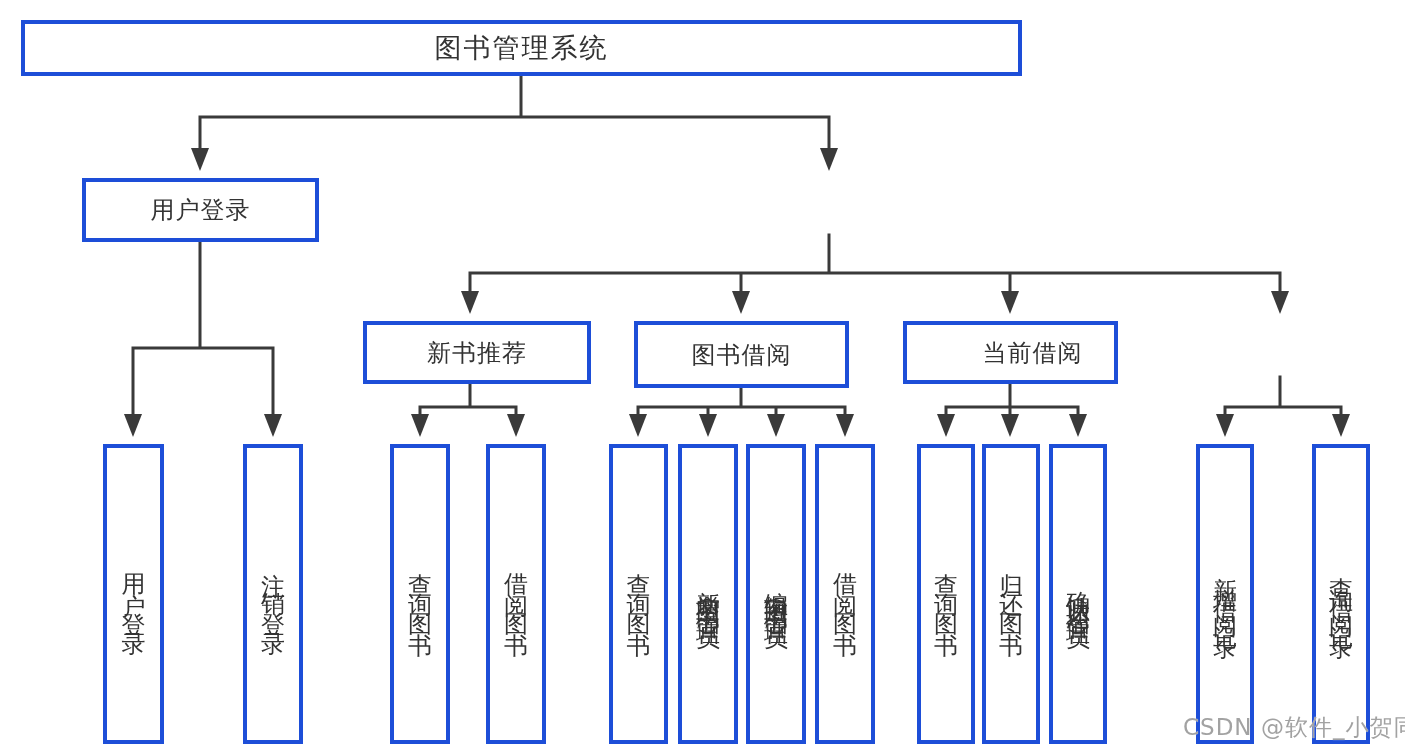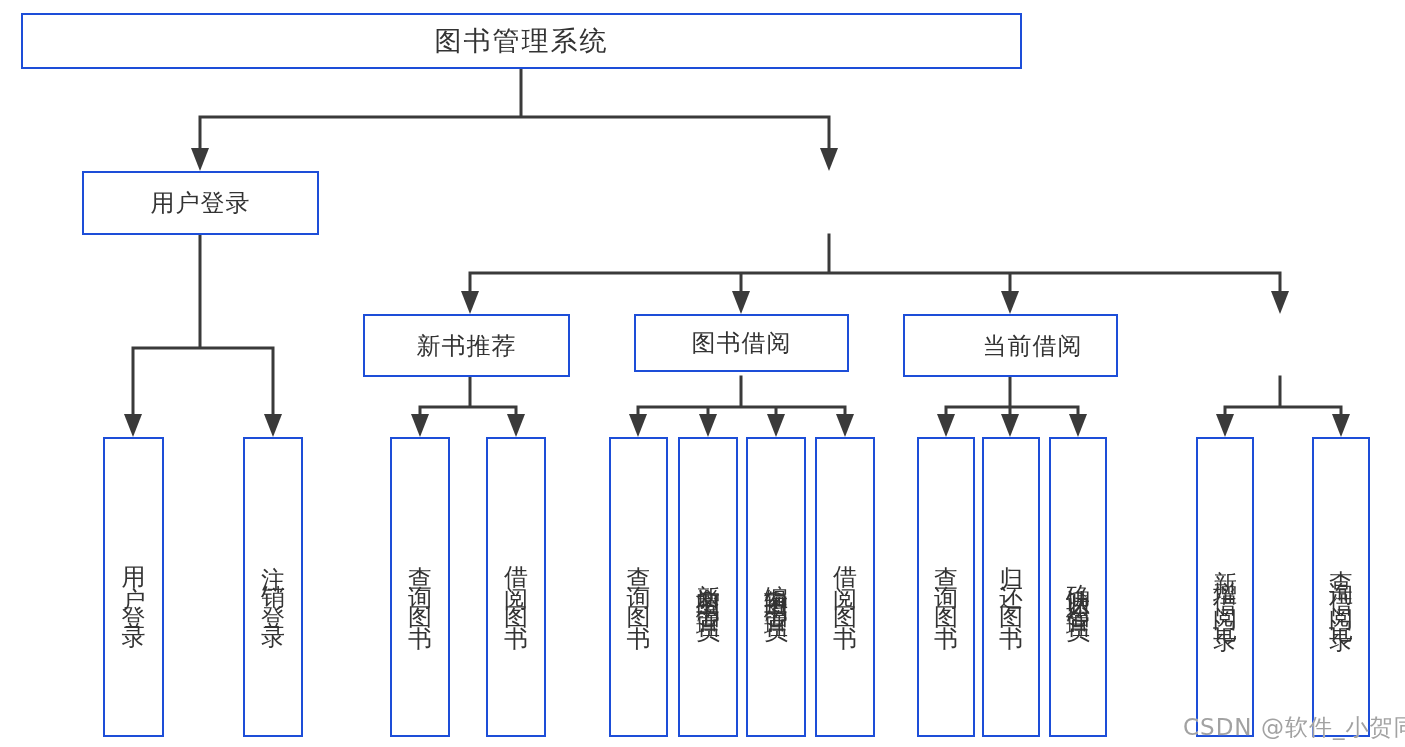--- a/index.html
+++ b/index.html
@@ -14,26 +14,27 @@
   svg.connectors {
     position: absolute;
     left: 0; top: 0;
     width: 1405px; height: 747px;
     z-index: 1;
   }
   .box {
     position: absolute;
     box-sizing: border-box;
     background: #ffffff;
-    border: 2px solid #1d4ed8;
+    border: 4px solid #1d4ed8;
     display: flex;
     align-items: center;
     justify-content: center;
     color: #333333;
     z-index: 2;
+    margin-top: 7px;
   }
   .hbox { font-size: 24px; letter-spacing: 1px; white-space: nowrap; }
   .root-box { font-size: 27px; letter-spacing: 2px; }
   .vbox span {
     writing-mode: vertical-rl;
     text-orientation: mixed;
     font-size: 24px;
     line-height: 1;
     white-space: nowrap;
   }
@@ -94,22 +95,22 @@
       <path d="M1078 437 L1069 414 L1087 414 Z"></path>
       <path d="M1225 437 L1216 414 L1234 414 Z"></path>
       <path d="M1341 437 L1332 414 L1350 414 Z"></path>
     </g>
   </svg>
 
   <div class="box hbox root-box" style="left:21px; top:13px; width:1001px; height:56px;">图书管理系统</div>
 
   <div class="box hbox" style="left:82px; top:171px; width:237px; height:64px;">用户登录</div>
 
-  <div class="box hbox" style="left:363px; top:314px; width:207px; height:63px;">新书推荐</div>
-  <div class="box hbox" style="left:634px; top:314px; width:215px; height:58px;">图书借阅</div>
+  <div class="box hbox" style="left:363px; top:314px; width:228px; height:63px;">新书推荐</div>
+  <div class="box hbox" style="left:634px; top:314px; width:215px; height:67px;">图书借阅</div>
   <div class="box hbox" style="left:903px; top:314px; width:215px; height:63px;padding-left:44px;">当前借阅</div>
 
   <div class="box vbox v-wide" style="left:103px; top:437px; width:61px; height:300px;">
     <span>用户登录</span>
   </div>
   <div class="box vbox v-wide" style="left:243px; top:437px; width:60px; height:300px;">
     <span>注销登录</span>
   </div>
 
   <div class="box vbox v-wide" style="left:390px; top:437px; width:60px; height:300px;">

